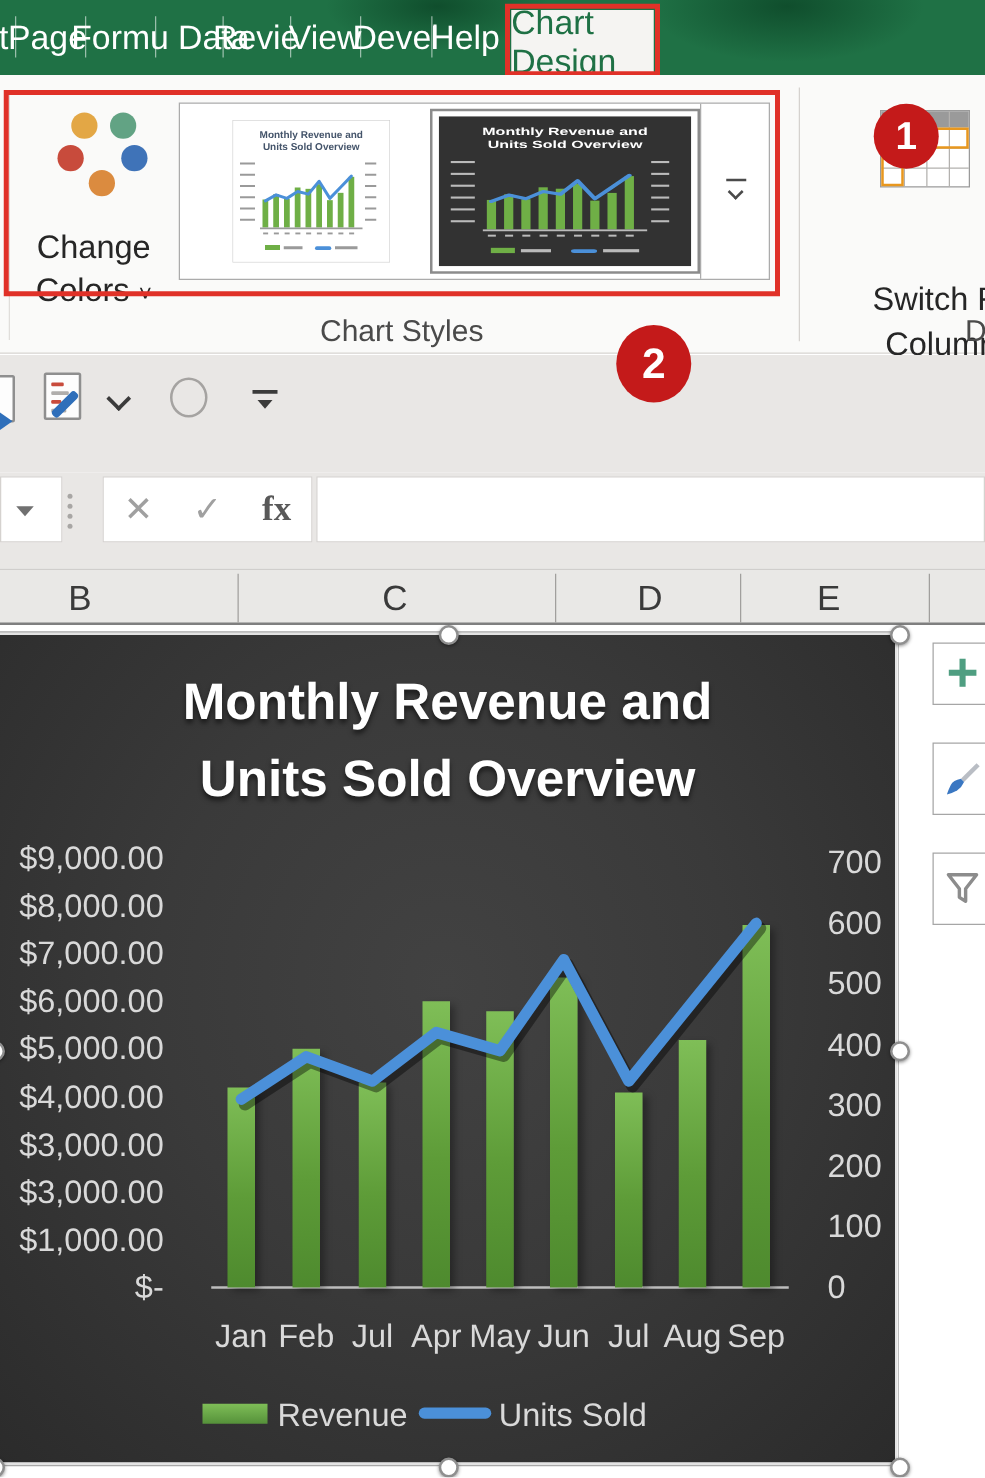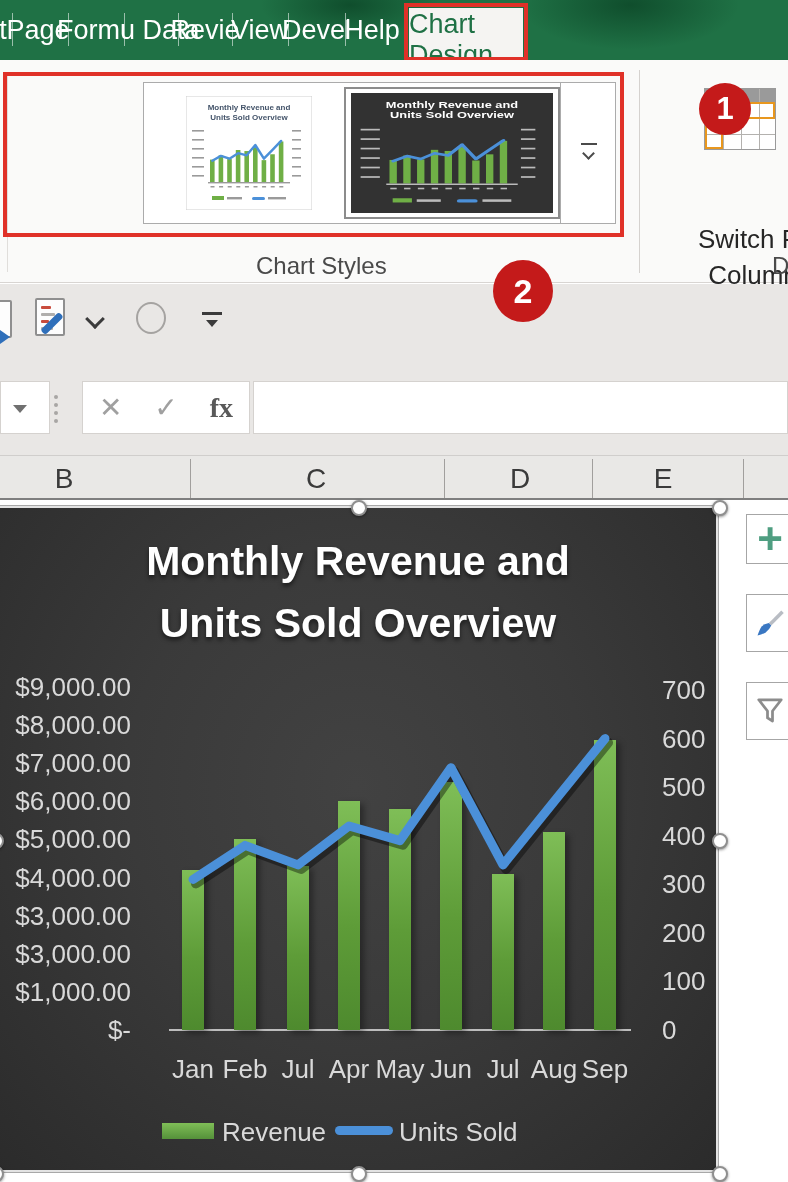--- a/index.html
+++ b/index.html
@@ -6,21 +6,21 @@
   html,body { background:#fff; }
   body { font-family:"Liberation Sans", sans-serif; }
   #screen { position:relative; width:788px; height:1182px; overflow:hidden; background:#fff; }
 
   
   .tab-row { position:absolute; left:0; top:0; width:788px; height:60px; background:#1f7145; overflow:hidden; }
   .tab-blob { position:absolute; border-radius:50%; background:radial-gradient(ellipse, rgba(14,74,42,.9), rgba(14,74,42,0) 70%); }
   .tab { position:absolute; top:0; height:60px; display:flex; align-items:center; justify-content:center;
          color:#fff; font-size:27px; white-space:nowrap; }
   .tab-sep { position:absolute; top:13px; width:1px; height:33px; background:rgba(255,255,255,.55); }
-  .tab-active { position:absolute; left:409px; top:8px; width:114px; height:64px; background:#f5f4f2;
+  .tab-active { position:absolute; left:409px; top:8px; width:114px; height:52px; background:#f5f4f2;
                 color:#1f7145; font-size:27px; display:flex; align-items:center; justify-content:center; }
   .tab-active-redbox { position:absolute; left:404px; top:3px; width:124px; height:58px; border:4px solid #e03128; }
 
   
   .ribbon { position:absolute; left:0; top:60px; width:788px; height:223px; background:#fafaf9; border-bottom:1px solid #d8d5d2; }
   .ribbon .edge-line { position:absolute; left:7px; top:12px; width:1px; height:200px; background:#e0dedb; }
   .group-divider { position:absolute; left:639px; top:10px; width:1px; height:203px; background:#d5d2cf; }
   .group-label { position:absolute; top:192px; font-size:24px; color:#4a4a4a; white-space:nowrap; }
 
   .change-colors { position:absolute; left:10px; top:14px; width:130px; height:172px; cursor:pointer; }
@@ -129,20 +129,29 @@
         <span class="tab-sep" style="left: 288px;"></span>
         <span class="tab-sep" style="left: 345px;"></span>
       </div>
     <div class="tab-active">Chart Design</div>
     <div class="tab-active-redbox"></div>
   </div>
 
   <div class="ribbon">
     <div class="edge-line"></div>
 
+    <div class="change-colors">
+      <span class="cc-dot" style="left: 47px; top: 16px; background: rgb(227, 167, 69);"></span>
+      <span class="cc-dot" style="left: 78px; top: 16px; background: rgb(98, 163, 132);"></span>
+      <span class="cc-dot" style="left: 36px; top: 42px; background: rgb(200, 75, 60);"></span>
+      <span class="cc-dot" style="left: 87px; top: 42px; background: rgb(63, 115, 184);"></span>
+      <span class="cc-dot" style="left: 61px; top: 62px; background: rgb(219, 139, 63);"></span>
+      <div class="cc-label" style="top:108px;">Change</div>
+      <div class="cc-label" style="top:143px;"><span>Colors</span> <span style="font-size:18px;">˅</span></div>
+    </div>
 
     <div class="gallery">
       <div class="thumb-light">
         <svg id="mini-light" width="126" height="114" viewBox="0 0 126 114">
             <rect x="0" y="0" width="126" height="114" fill="#ffffff" stroke="#cfcfcf" stroke-width="1"></rect>
             <text x="63" y="14" text-anchor="middle" font-size="8" fill="#44546a" font-weight="bold" font-family="Liberation Sans, sans-serif">Monthly Revenue and</text>
             <text x="63" y="24" text-anchor="middle" font-size="8" fill="#44546a" font-weight="bold" font-family="Liberation Sans, sans-serif">Units Sold Overview</text>
             <rect x="6" y="34" width="12" height="1.6" fill="#9a9a9a"></rect>
             <rect x="106" y="34" width="9" height="1.6" fill="#9a9a9a"></rect>
             <rect x="6" y="43" width="12" height="1.6" fill="#9a9a9a"></rect>

